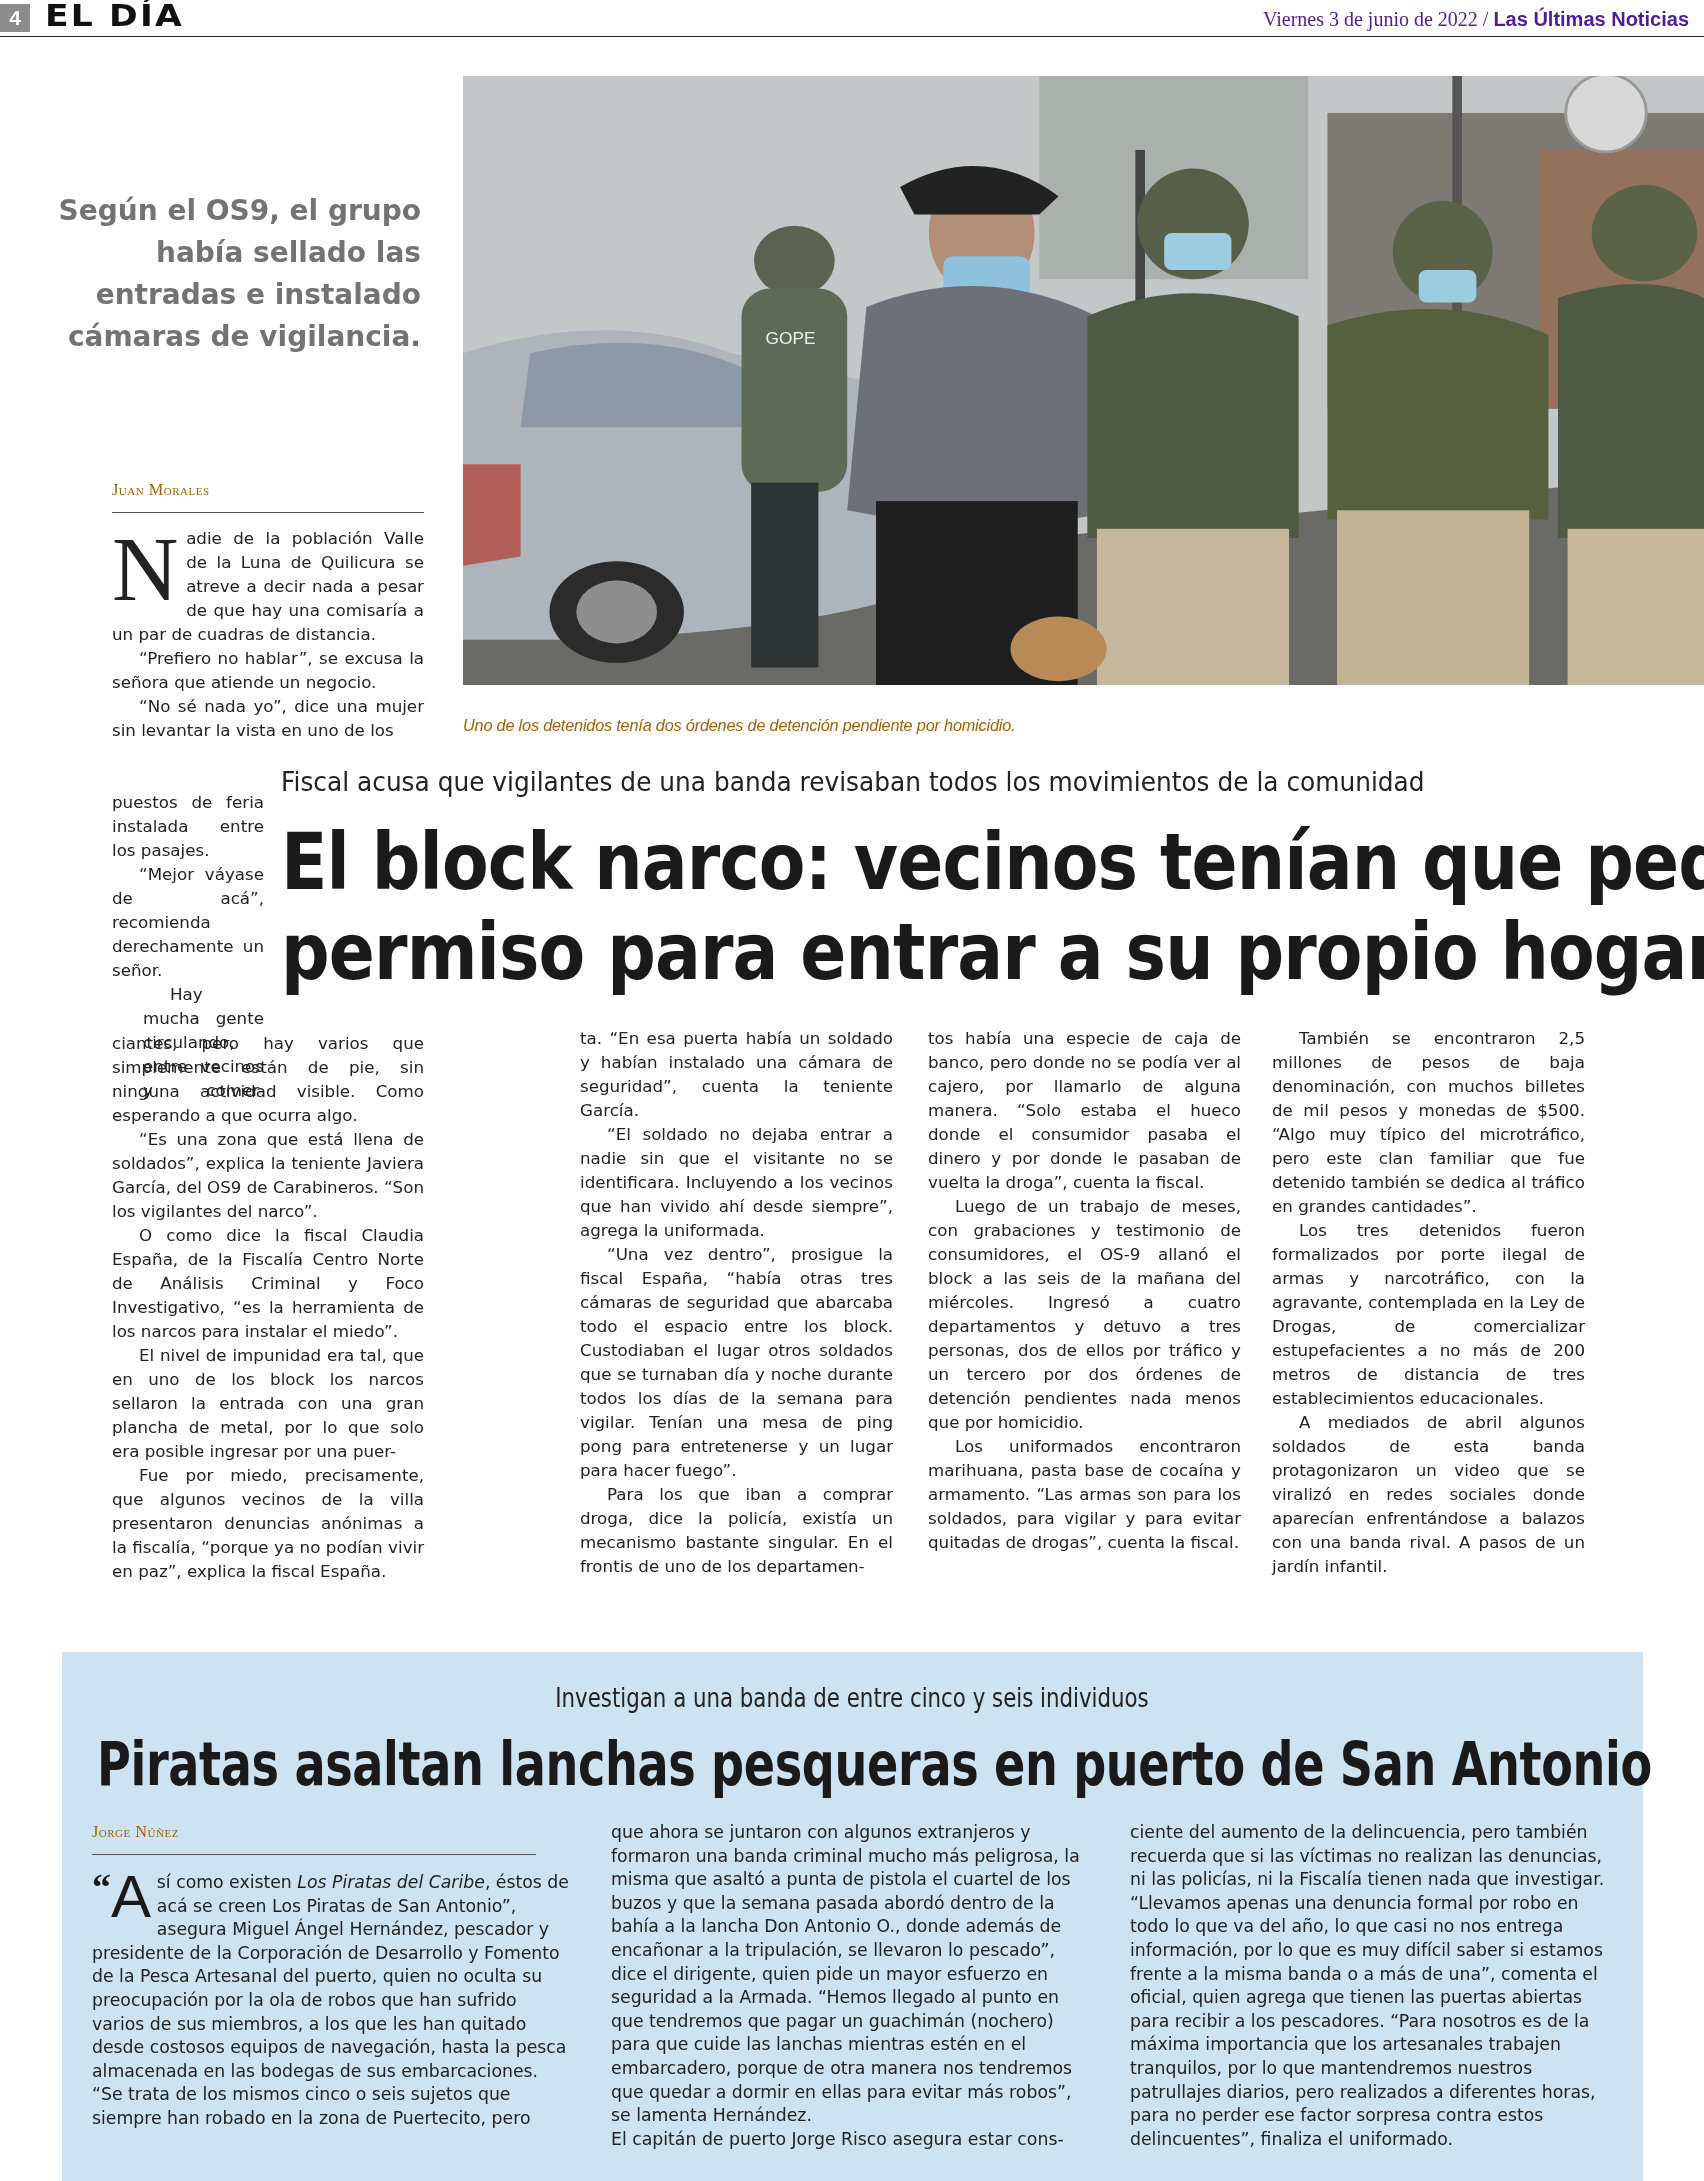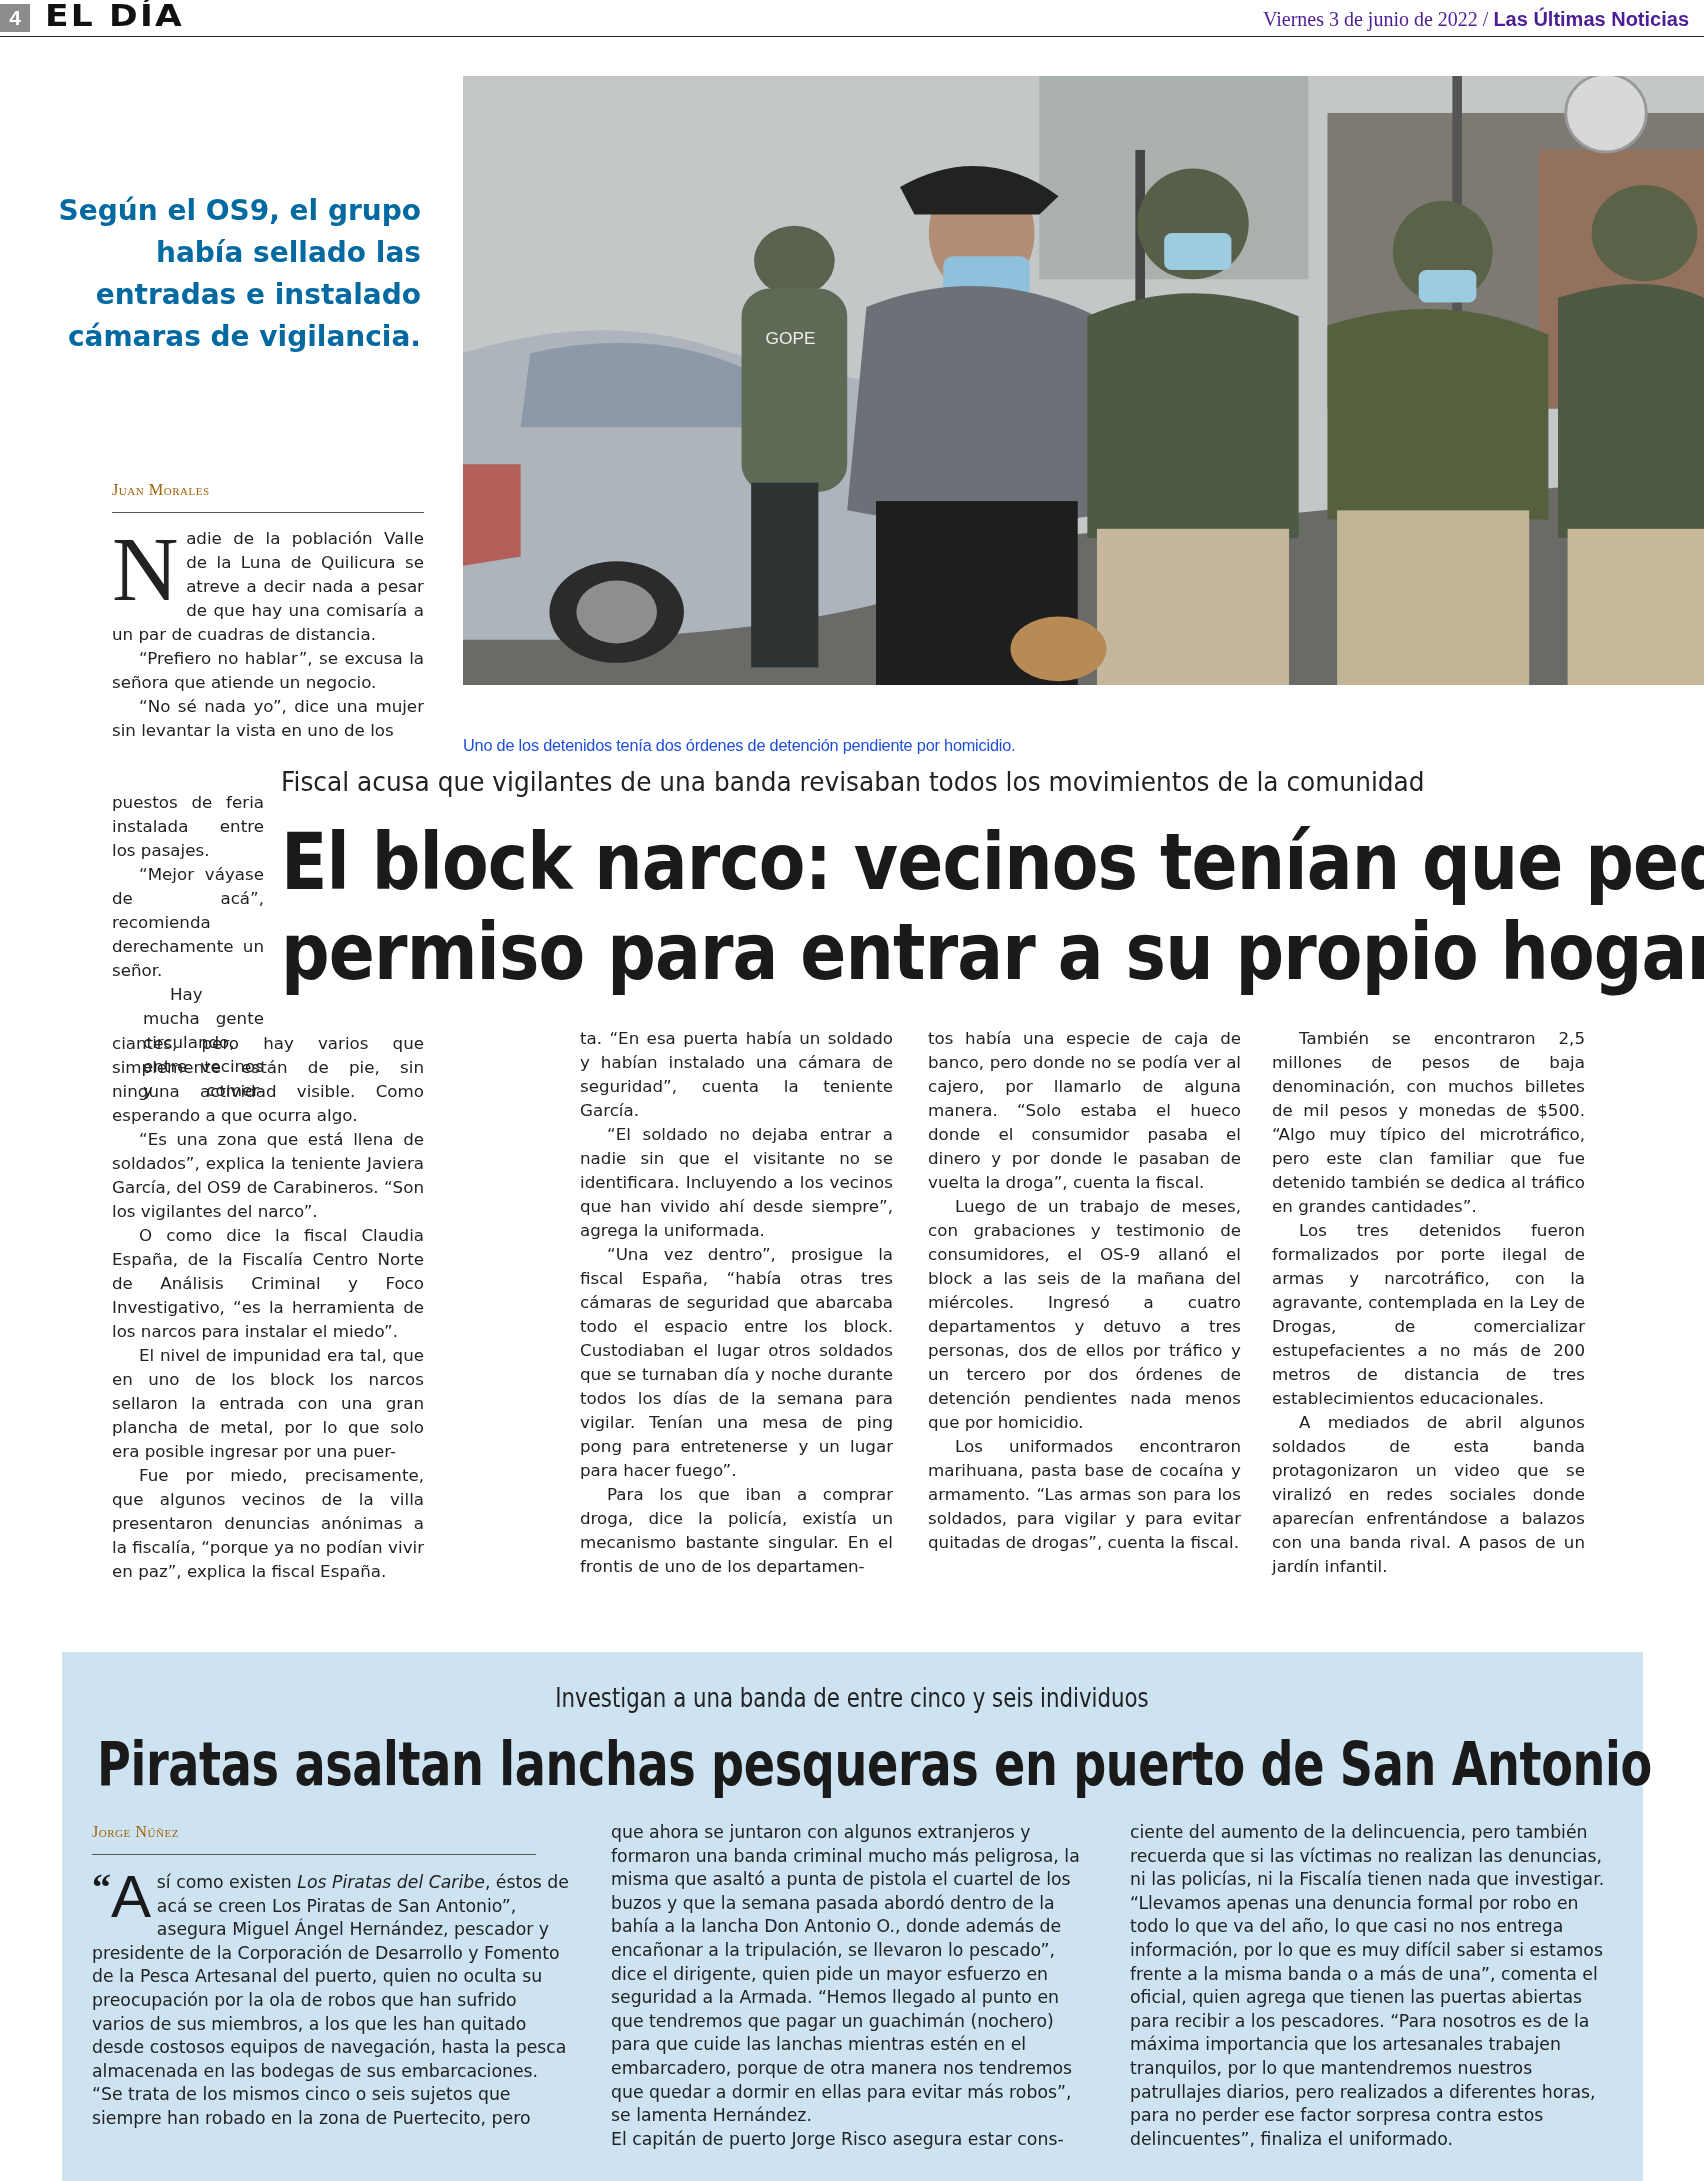--- a/index.html
+++ b/index.html
@@ -8,26 +8,26 @@
 
   
   .page-header { position: absolute; left: 0; top: 0; width: 1704px; height: 37px; border-bottom: 1.9px solid #2a2a2a; }
   .page-num { position: absolute; left: 0; top: 3.8px; width: 30px; height: 28px; background: #8c8c8c; color: #fff; font-family: "Liberation Sans", sans-serif; font-weight: bold; font-size: 21px; text-align: center; line-height: 28px; }
   .section-title { position: absolute; left: 45px; top: -1.9px; font-family: "DejaVu Sans", sans-serif; font-weight: 900; font-size: 30px; letter-spacing: 1.9px; color: #111; transform: scaleX(1.15); transform-origin: left; }
   .header-right { position: absolute; right: 15px; top: 7.7px; font-family: "Liberation Serif", serif; font-size: 20px; color: #4c1d95; }
   .header-right .date { font-weight: normal; }
   .header-right .pub { font-family: "Liberation Sans", sans-serif; font-weight: bold; font-size: 20px; }
 
   
-  .pull-quote { position: absolute; left: 58px; top: 190px; width: 363px; text-align: right; font-family: "DejaVu Sans", sans-serif; font-weight: bold; font-size: 28px; line-height: 42px; color: #0369a1; }
+  .pull-quote { position: absolute; left: 58px; top: 190px; width: 363px; text-align: right; font-family: "DejaVu Sans", sans-serif; font-weight: bold; font-size: 28px; line-height: 42px; color: #737373; }
 
   
   .photo { position: absolute; left: 463px; top: 76px; width: 1241px; height: 609px; overflow: hidden; background: linear-gradient(180deg,#c9ccce 0%,#bfc3c5 30%,#8e908e 60%,#5e5f5c 100%); }
   .photo svg { width: 100%; height: 100%; display: block; }
-  .photo-caption { position: absolute; left: 463px; top: 736px; font-family: "Liberation Sans", sans-serif; font-size: 16.3px; color: #1d4ed8; letter-spacing: -0.2px; }
+  .photo-caption { position: absolute; left: 463px; top: 716px; font-family: "Liberation Sans", sans-serif; font-size: 16.3px; color: #a16207; letter-spacing: -0.2px; font-style: italic; }
 
   
   .byline { position: absolute; font-family: "Liberation Serif", serif; font-size: 16.3px; letter-spacing: 0.5px; color: #a16207; border-bottom: 1px solid #555; padding-bottom: 12px; }
   .byline .caps { font-variant: small-caps; }
   .byline-1 { left: 112px; top: 480px; width: 312px; }
   .byline-2 { left: 92px; top: 1822px; width: 444px; }
 
   
   .col { position: absolute; font-family: "DejaVu Sans", sans-serif; font-size: 16.7px; line-height: 24px; color: #222; text-align: justify; }
   .col p { text-indent: 27px; }

